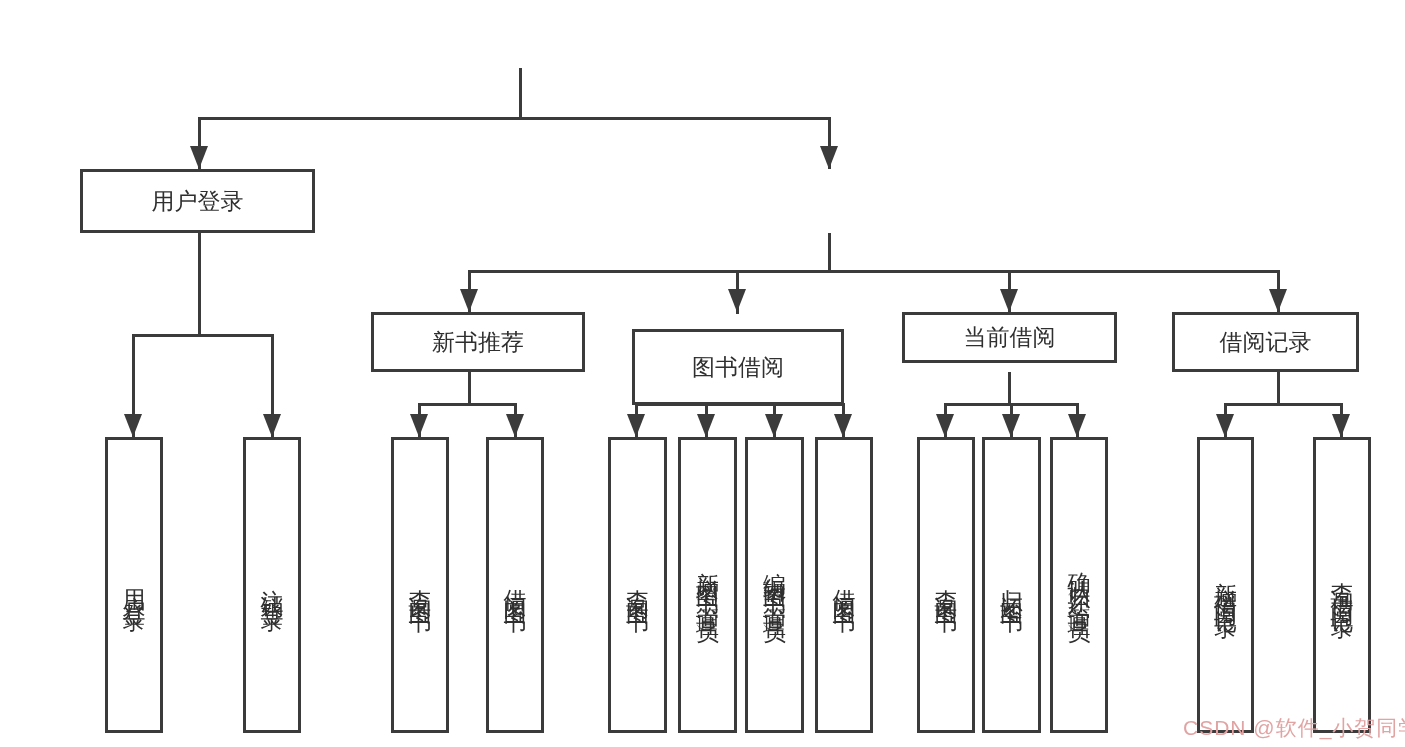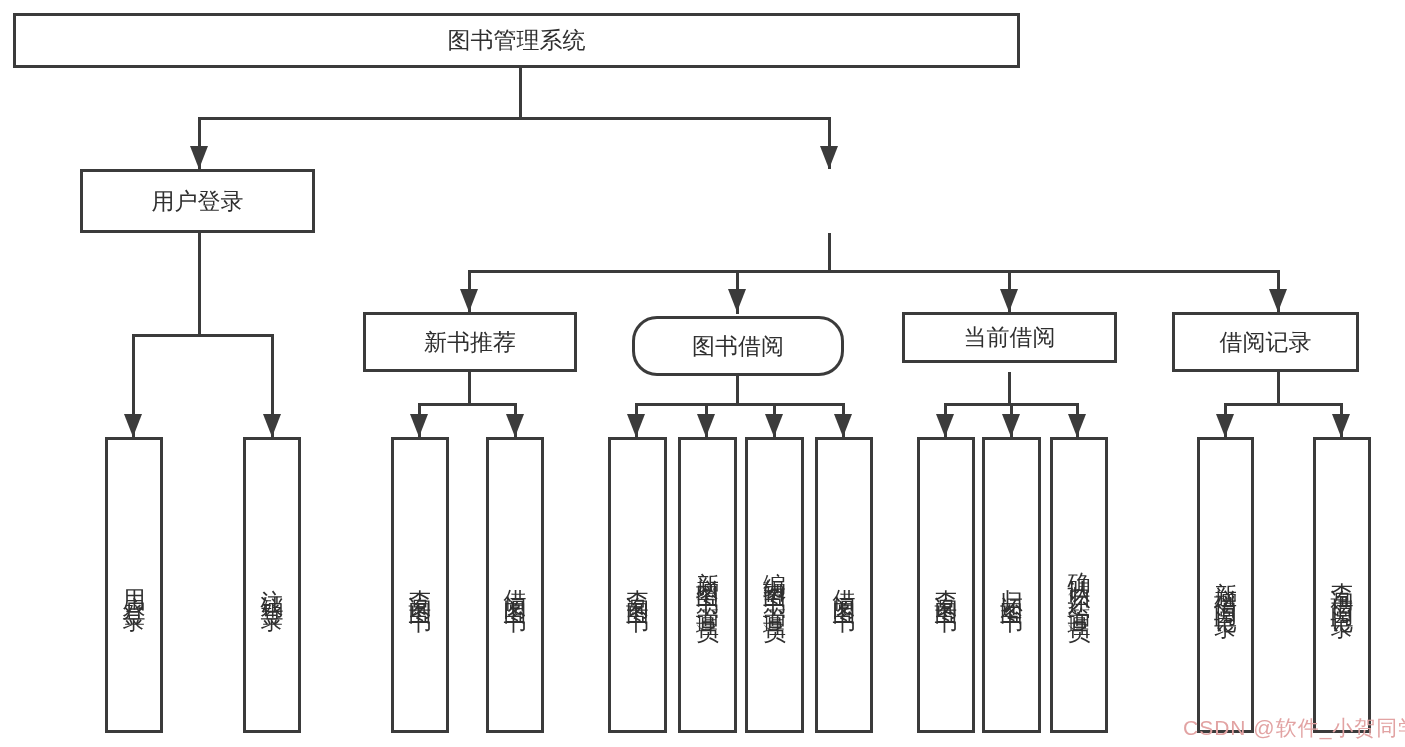--- a/index.html
+++ b/index.html
@@ -56,23 +56,20 @@
     color: var(--wm, #e2a3a3);
     white-space: nowrap;
     z-index: 3;
   }
 </style>
 </head>
 <body>
 
 <div id="canvas">
 
-  <div class="box" style="left:13px; top:13px; width:1007px; height:55px;">
-    <span class="lbl">图书管理系统</span>
-  </div>
 
   <div class="vline" style="left:519px; top:68px;  height:52px;"></div>
   <div class="hline" style="left:198px; top:117px; width:633px;"></div>
   <div class="vline" style="left:198px; top:117px; height:52px;"></div>
   <div class="vline" style="left:828px; top:117px; height:52px;"></div>
   <div class="arrow" style="left:190px; top:146px;"></div>
   <div class="arrow" style="left:820px; top:146px;"></div>
 
   <div class="box" style="left:80px; top:169px; width:235px; height:64px;">
     <span class="lbl">用户登录</span>
@@ -89,24 +86,24 @@
   <div class="hline" style="left:468px;  top:270px; width:812px;"></div>
   <div class="vline" style="left:468px;  top:270px; height:44px;"></div>
   <div class="vline" style="left:736px;  top:270px; height:44px;"></div>
   <div class="vline" style="left:1008px; top:270px; height:44px;"></div>
   <div class="vline" style="left:1277px; top:270px; height:44px;"></div>
   <div class="arrow" style="left:460px;  top:289px;"></div>
   <div class="arrow" style="left:728px;  top:289px;"></div>
   <div class="arrow" style="left:1000px; top:289px;"></div>
   <div class="arrow" style="left:1269px; top:289px;"></div>
 
-  <div class="box" style="left:363px;  top:312px; width:214px; height:60px;">
+  <div class="box" style="left:371px;  top:312px; width:214px; height:60px;">
     <span class="lbl">新书推荐</span>
   </div>
-  <div class="box" style="left:632px;  top:316px; width:212px; height:60px;border-radius:25px;">
+  <div class="box" style="left:632px;  top:329px; width:212px; height:76px;">
     <span class="lbl">图书借阅</span>
   </div>
   <div class="box" style="left:902px;  top:312px; width:215px; height:51px;">
     <span class="lbl">当前借阅</span>
   </div>
   <div class="box" style="left:1172px; top:312px; width:187px; height:60px;">
     <span class="lbl">借阅记录</span>
   </div>
 
   <div class="vline" style="left:468px; top:372px; height:34px;"></div>

